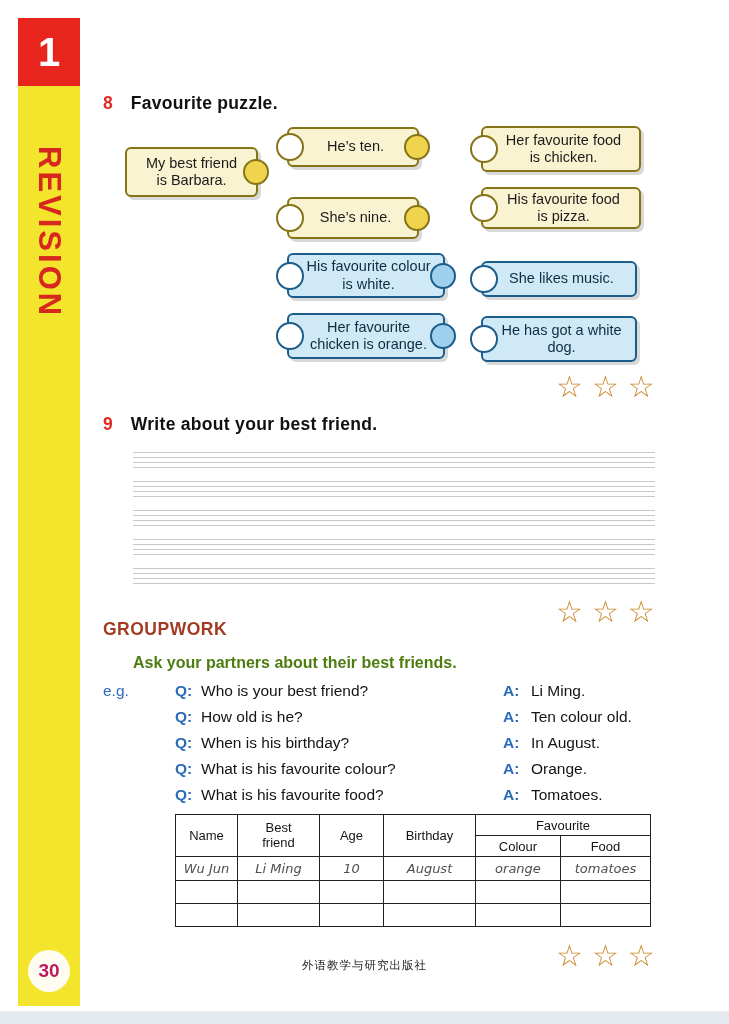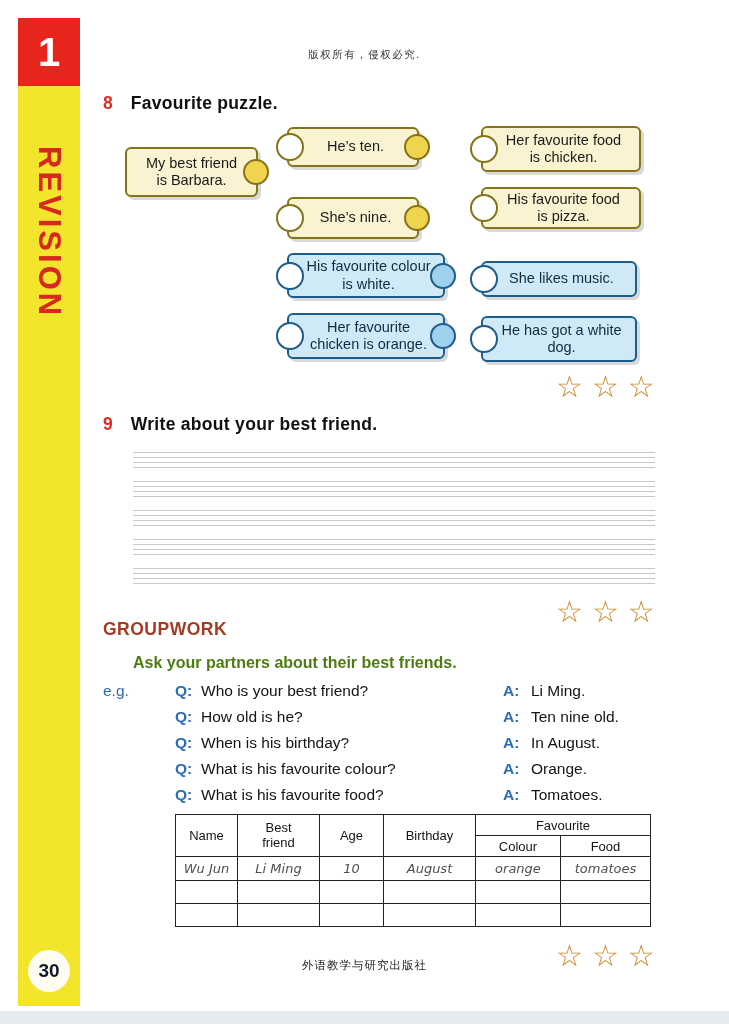--- a/index.html
+++ b/index.html
@@ -14,21 +14,21 @@
   .unit-box { position:absolute; left:18px; top:18px; width:62px; height:68px; background:#e8251d;
               display:flex; align-items:center; justify-content:center; }
   .unit-box span { color:#fff; font-size:40px; font-weight:bold; }
   .revision { position:absolute; left:18px; top:104px; width:62px; height:256px;
               display:flex; align-items:center; justify-content:center; }
   .revision span { writing-mode:vertical-rl; font-size:31px; font-weight:bold;
                    color:#d6281e; letter-spacing:3px; }
   .pagenum-wrap { position:absolute; left:28px; top:950px; width:42px; height:42px;
                   background:#fffdf2; border-radius:50%；; border-radius:50%;
                   display:flex; align-items:center; justify-content:center; }
-  .pagenum-wrap span { color:#0f172a; font-weight:bold; font-size:19px; }
+  .pagenum-wrap span { color:#be185d; font-weight:bold; font-size:19px; }
 
   
   .copyright { position:absolute; top:48px; left:0; width:100%; text-align:center;
                font-size:10.5px; color:#333; letter-spacing:1.5px; }
   .publisher { position:absolute; top:958px; left:0; width:100%; text-align:center;
                font-size:11.5px; color:#222; letter-spacing:1px; }
   .bottom-strip { position:absolute; left:0; bottom:0; width:100%; height:13px; background:#e4eaee; }
 
   
   .ex-head { position:absolute; display:flex; gap:18px; align-items:baseline; }
@@ -98,21 +98,20 @@
   <div class="unit-box">
     <span>1</span>
   </div>
   <div class="revision">
     <span>REVISION</span>
   </div>
   <div class="pagenum-wrap">
     <span>30</span>
   </div>
 
-  <div class="copyright">版权所有，侵权必究.</div>
 
   <div class="ex-head" id="ex8-head">
     <span class="ex-num">8</span>
     <span class="ex-title">Favourite puzzle.</span>
   </div>
 
   <div class="piece yellow knob-r" style="left:125px;top:147px;width:133px;height:50px">
     <span>My best friend is Barbara.</span>
   </div>
   <div class="piece yellow socket-l knob-r" style="left:287px;top:127px;width:132px;height:40px">
@@ -200,21 +199,21 @@
       <span class="qlab">Q:</span>
       <span class="qtext">Who is your best friend?</span>
       <span class="alab">A:</span>
       <span class="atext">Li Ming.</span>
     </div>
     <div class="qa-row">
       <span class="eg"></span>
       <span class="qlab">Q:</span>
       <span class="qtext">How old is he?</span>
       <span class="alab">A:</span>
-      <span class="atext">Ten nine old.</span>
+      <span class="atext">Ten colour old.</span>
     </div>
     <div class="qa-row">
       <span class="eg"></span>
       <span class="qlab">Q:</span>
       <span class="qtext">When is his birthday?</span>
       <span class="alab">A:</span>
       <span class="atext">In August.</span>
     </div>
     <div class="qa-row">
       <span class="eg"></span>

